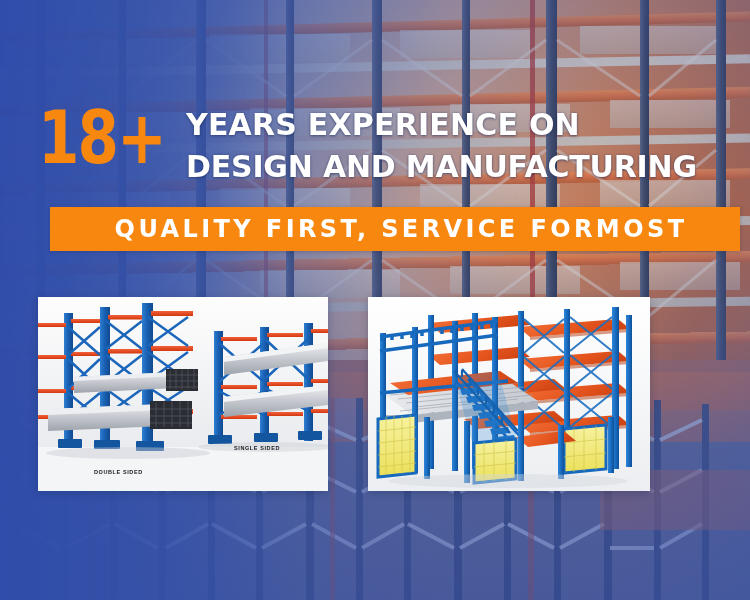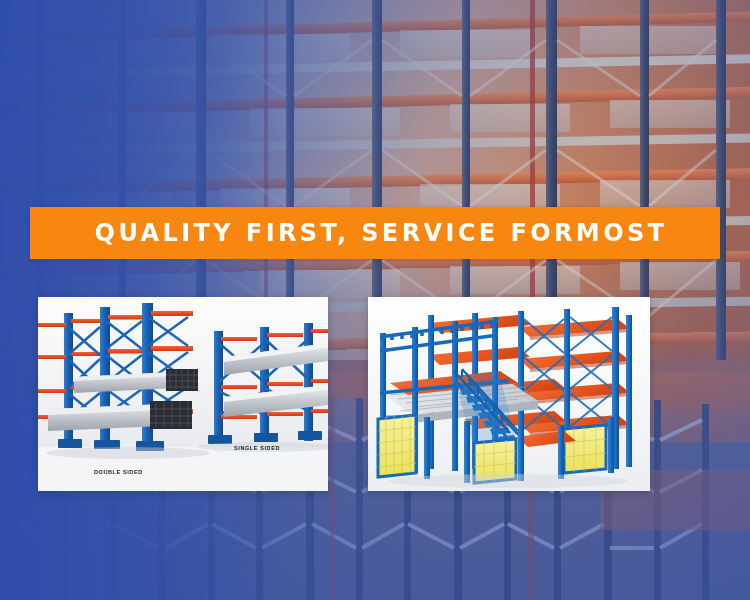--- a/index.html
+++ b/index.html
@@ -78,22 +78,22 @@
     transform:scaleX(1.0);
     transform-origin:left center;
   }
   .hl.line2 {
     font-size:30px;
     letter-spacing:-0.2px;
   }
 
   
   .tagline-bar {
-    position:absolute; left:30px; top:207px;
-    width:690px; height:52px;
+    position:absolute; left:50px; top:207px;
+    width:690px; height:44px;
     background:#F7870F;
     display:flex; align-items:center; justify-content:center;
     box-shadow:0 1px 4px rgba(25,40,85,0.28);
     padding-left:12px;
   }
   .tagline-text {
     color:#ffffff;
     font-family:"DejaVu Sans", sans-serif;
     font-weight:bold;
     font-size:24px;
@@ -259,20 +259,27 @@
       </g>
 
       <rect x="600" y="470" width="150" height="60" fill="#d9693a" opacity="0.55"></rect>
     </svg>
   </div>
 
   <div class="bg-overlay"></div>
   <div class="bg-overlay2"></div>
   <div class="bg-left-wash"></div>
 
+  <div class="headline-wrap">
+    <span class="big-number">18+</span>
+    <div class="headline-lines">
+      <span class="hl line1">YEARS EXPERIENCE ON</span>
+      <span class="hl line2">DESIGN AND MANUFACTURING</span>
+    </div>
+  </div>
 
   <div class="tagline-bar">
     <span class="tagline-text">QUALITY FIRST, SERVICE FORMOST</span>
   </div>
 
   <div class="photo photo-left">
     <svg width="290" height="194" viewBox="0 0 290 194" xmlns="http://www.w3.org/2000/svg">
       <defs>
         <linearGradient id="flB" x1="0" y1="0" x2="0" y2="1">
           <stop offset="0%" stop-color="#fdfdfd"></stop>

